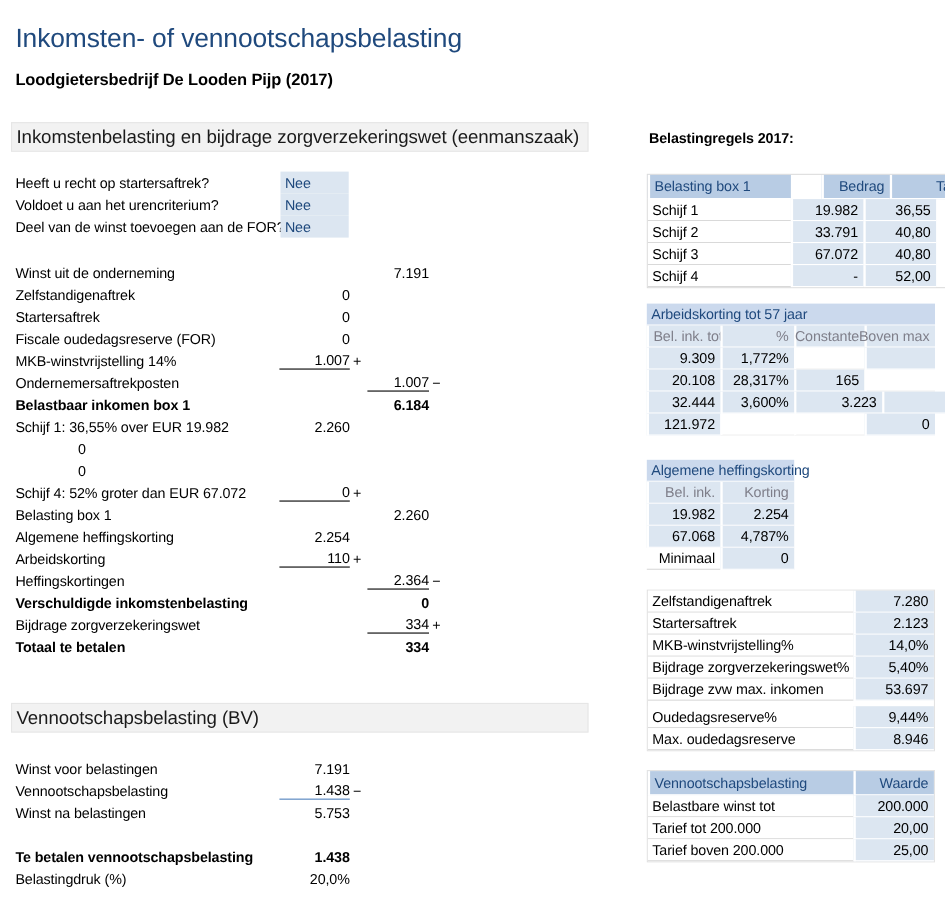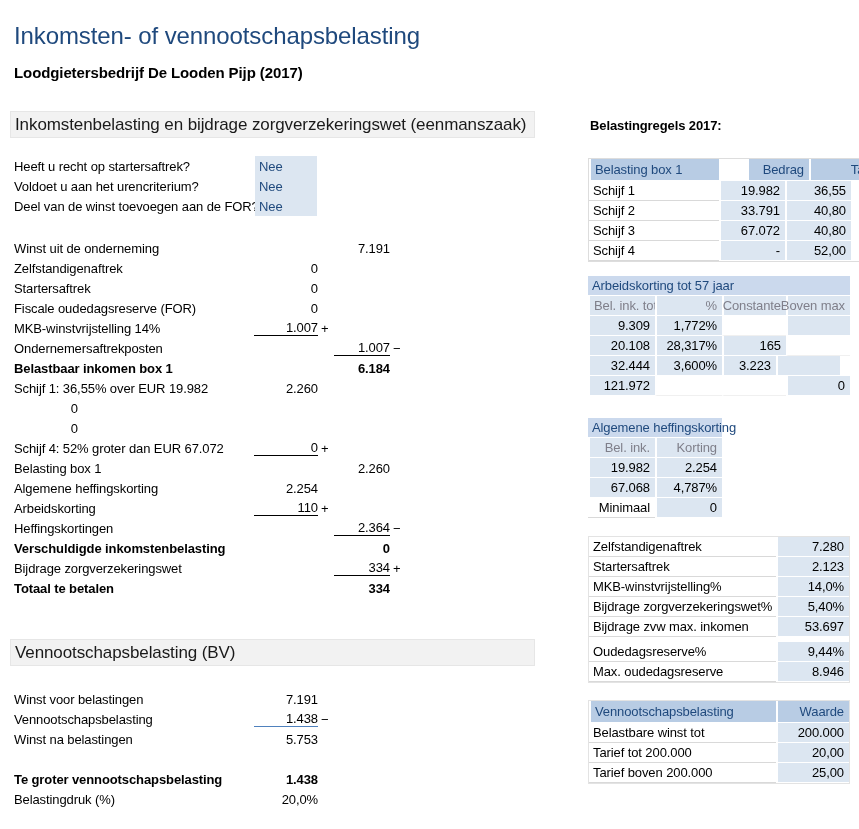--- a/index.html
+++ b/index.html
@@ -220,21 +220,21 @@
     </div>
     <div class="row">
       <div class="lbl">Winst na belastingen</div>
       <div class="vb">5.753</div>
       <div class="sb"></div>
       <div class="vc"></div>
       <div class="sc"></div>
     </div>
     <div class="row"></div>
     <div class="row bold">
-      <div class="lbl">Te groter vennootschapsbelasting</div>
+      <div class="lbl">Te betalen vennootschapsbelasting</div>
       <div class="vb">1.438</div>
       <div class="sb"></div>
       <div class="vc"></div>
       <div class="sc"></div>
     </div>
     <div class="row">
       <div class="lbl">Belastingdruk (%)</div>
       <div class="vb">20,0%</div>
       <div class="sb"></div>
       <div class="vc"></div>
@@ -288,21 +288,21 @@
     </div>
     <div class="trow">
       <div class="c num blue" style="width: 67px;">20.108</div>
       <div class="c num blue" style="width: 67px;">28,317%</div>
       <div class="c num blue" style="width: 64px;">165</div>
       <div class="c num plainc" style="width: 64px;"></div>
     </div>
     <div class="trow">
       <div class="c num blue" style="width: 67px;">32.444</div>
       <div class="c num blue" style="width: 67px;">3,600%</div>
-      <div class="c num blue" style="width: 54px;">3.223</div>
+      <div class="c num blue" style="width: 80px;">3.223</div>
       <div class="c num blue" style="width: 64px;"></div>
     </div>
     <div class="trow">
       <div class="c num blue" style="width: 67px;">121.972</div>
       <div class="c num plainc" style="width: 67px;"></div>
       <div class="c num plainc" style="width: 64px;"></div>
       <div class="c num blue" style="width: 64px;">0</div>
     </div>
   </div>
 <div class="tbl" id="t-heffing">

